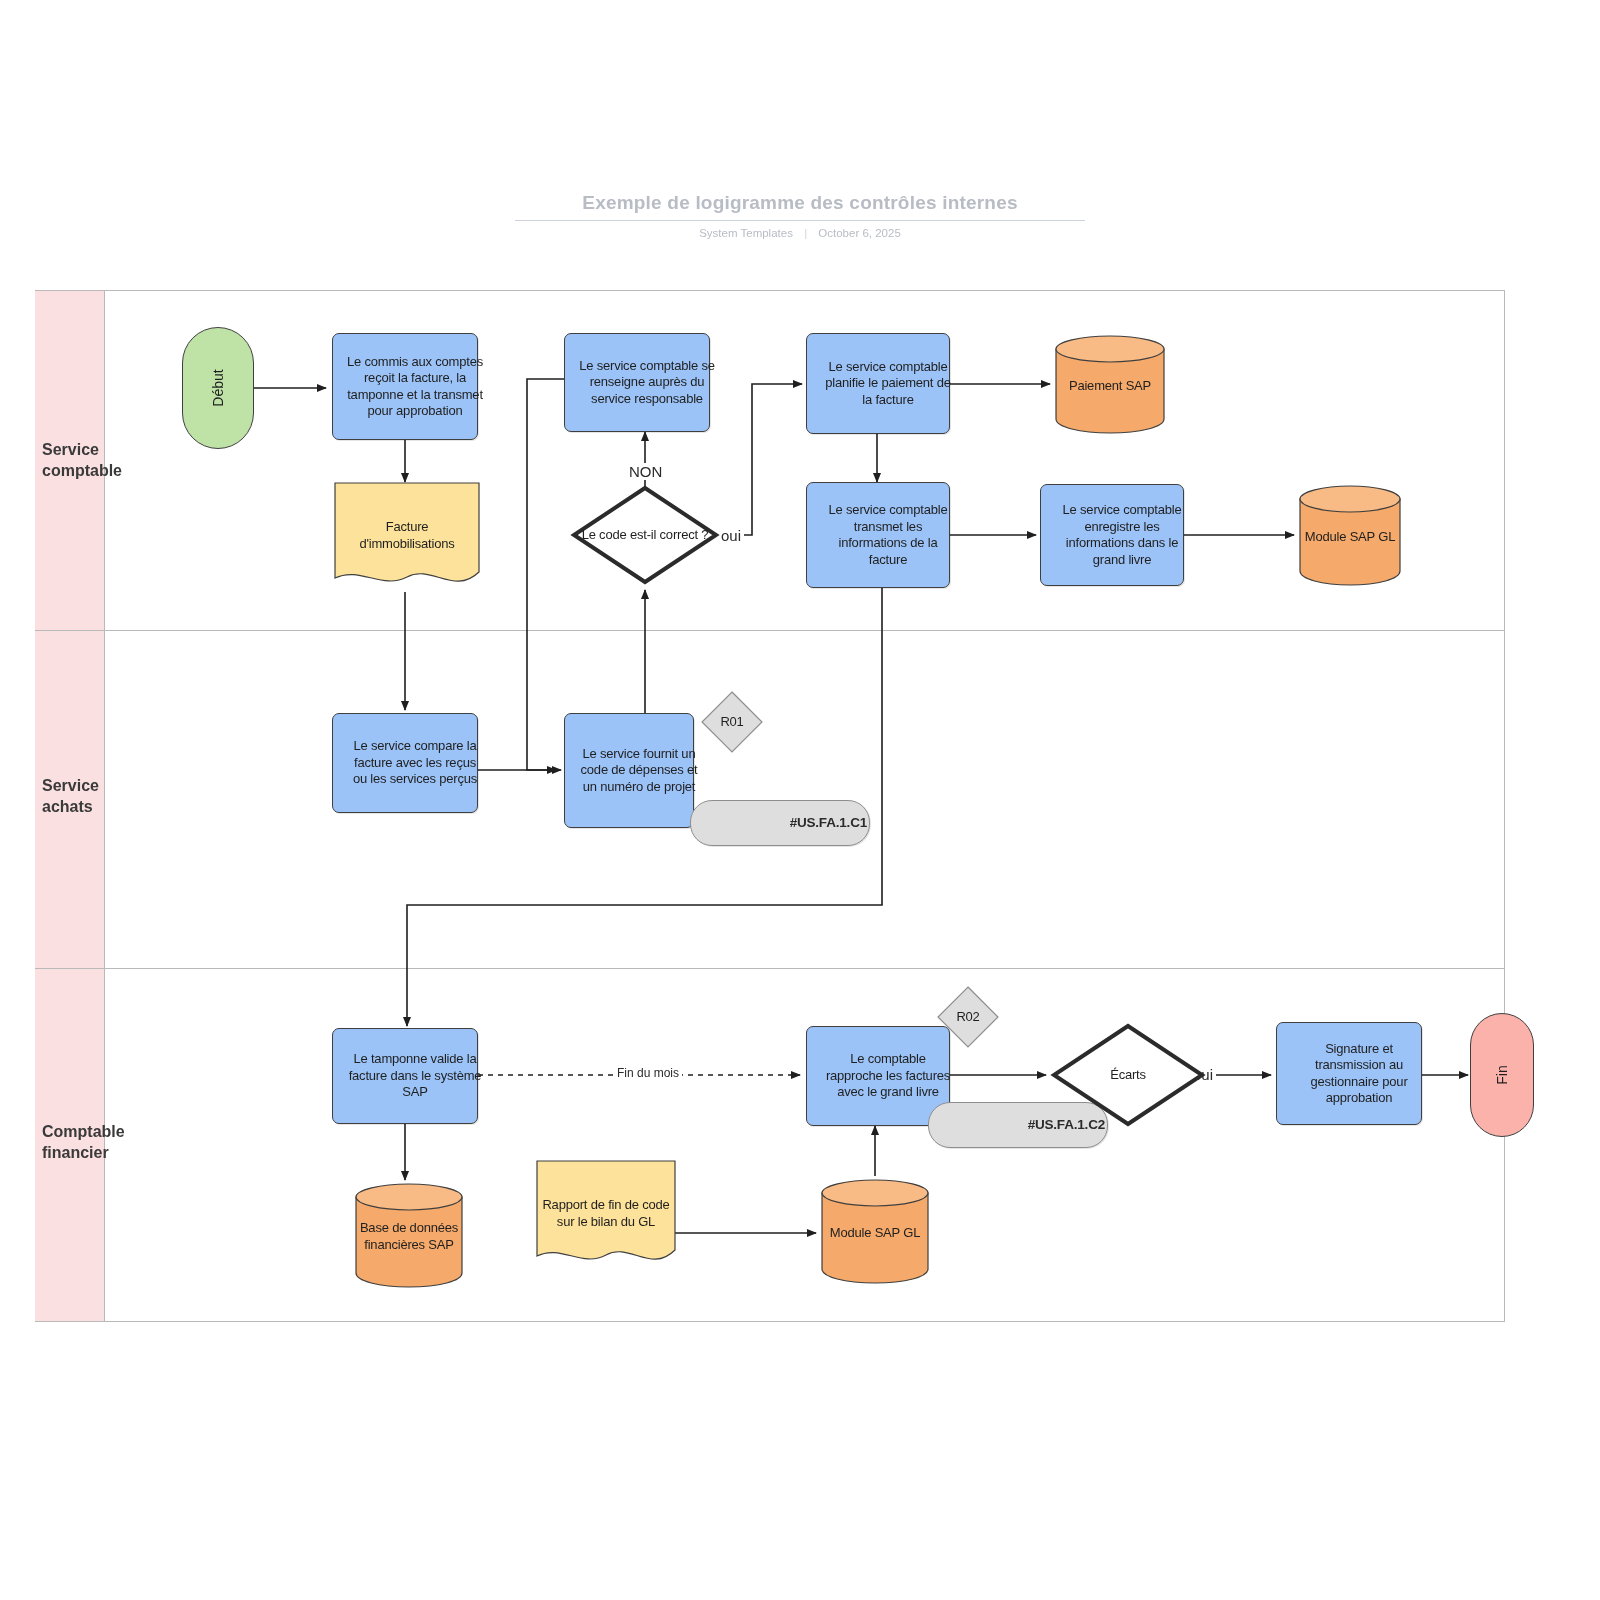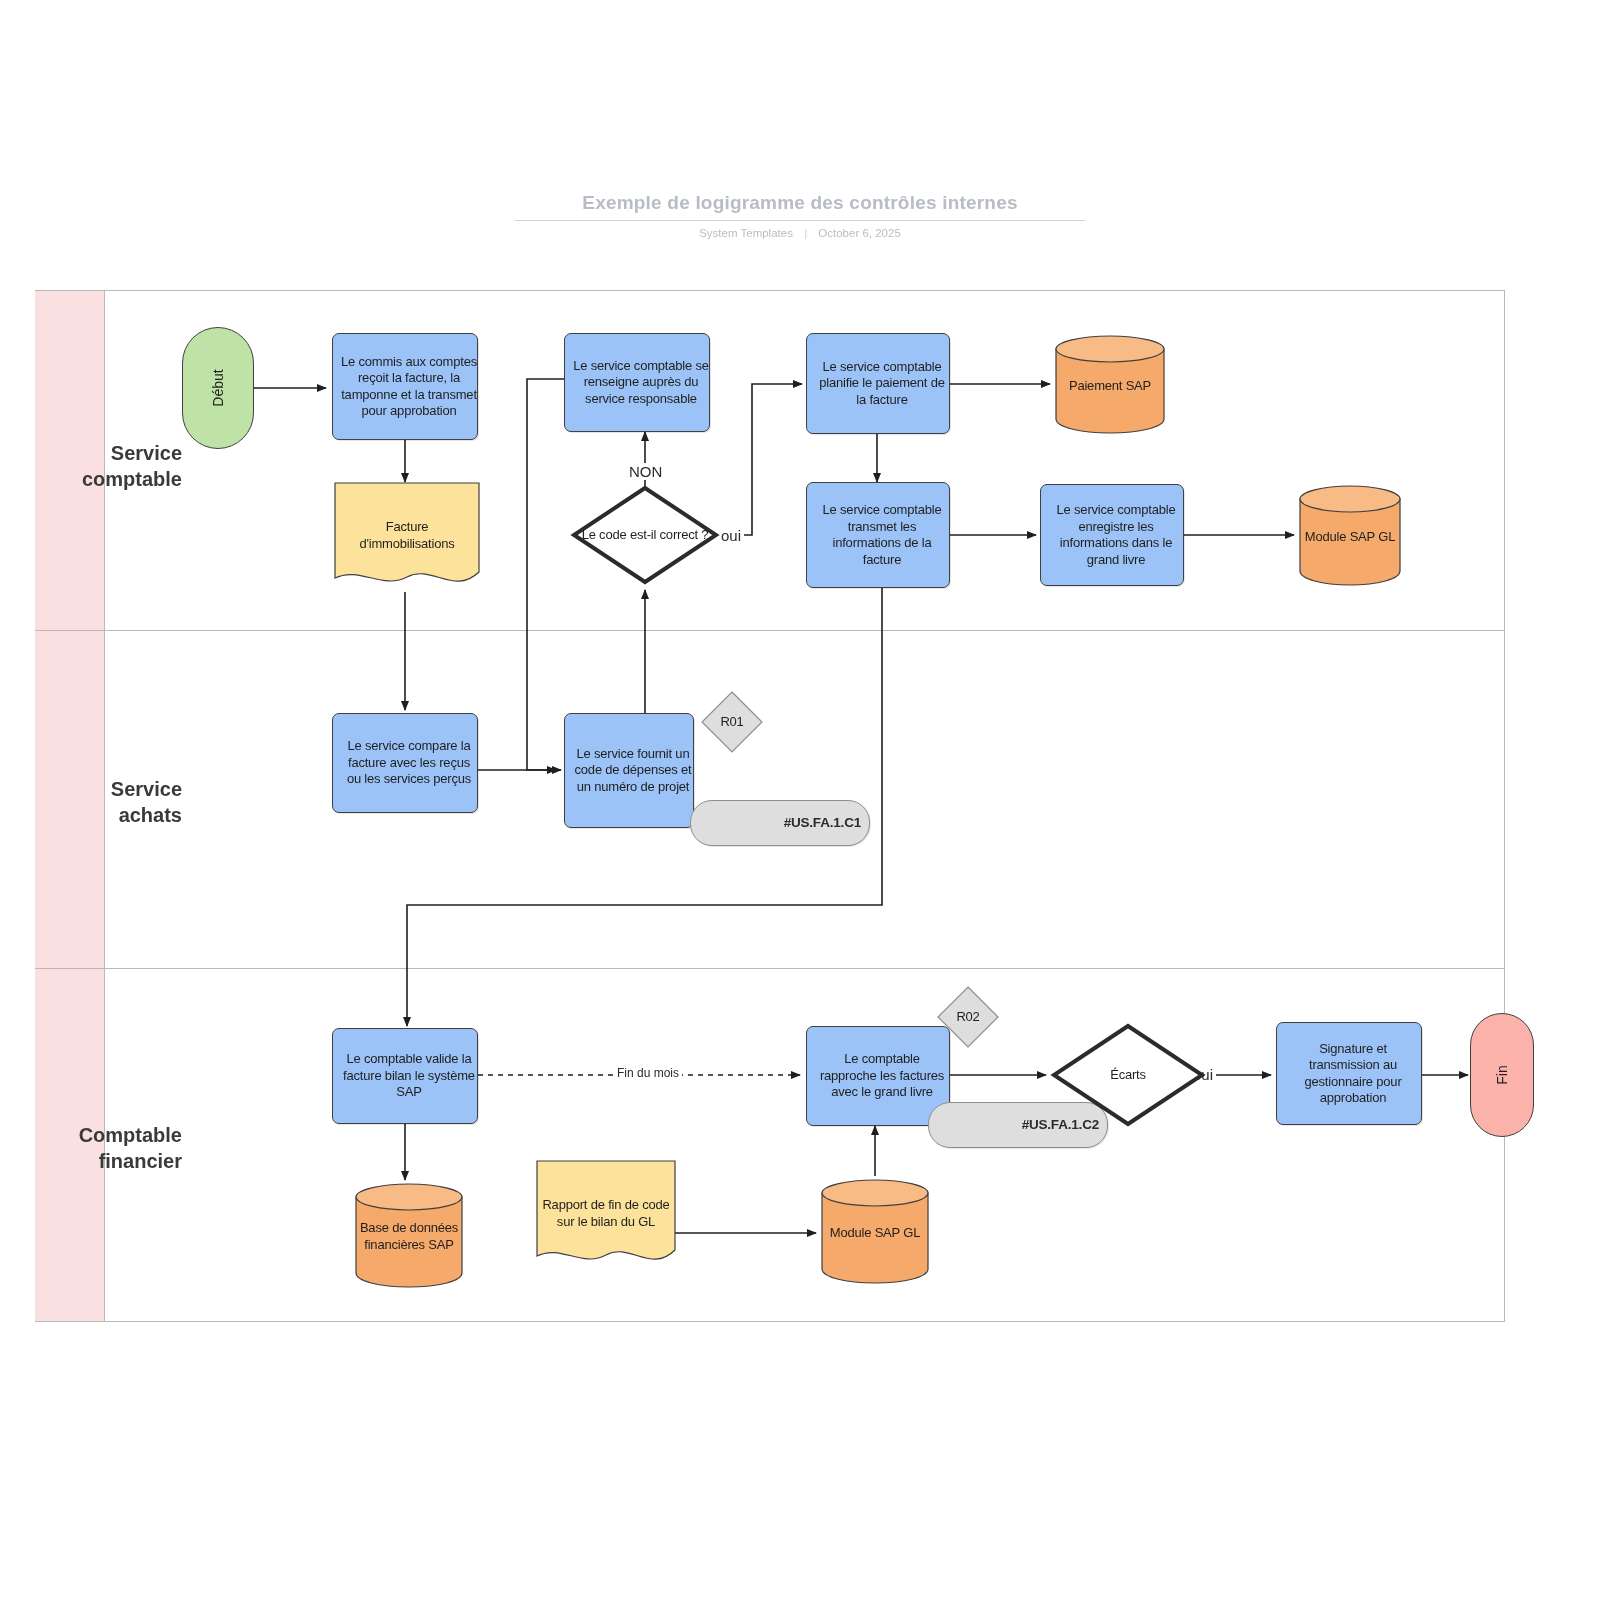--- a/index.html
+++ b/index.html
@@ -36,28 +36,28 @@
   }
   .lane-band{
     position:absolute;left:35px;width:70px;
     background:#fbe0e2;border-right:1px solid #b9b9b9;box-sizing:border-box;
   }
   .lane-div{
     position:absolute;left:35px;width:1470px;height:1px;background:#b9b9b9;
   }
   .lane-label{
     position:absolute;
-    font-size:20px;font-weight:bold;color:#3a3a3a;
-    line-height:1.3;text-align:right;white-space:nowrap;
+    font-size:16px;font-weight:bold;color:#3a3a3a;
+    line-height:1.3;text-align:left;white-space:nowrap;
   }
 
   
   .node{position:absolute;box-sizing:border-box;}
   .nlabel{
-    position:absolute;left:4px;top:50%;transform:translateY(-50%);
+    position:absolute;left:10px;top:50%;transform:translateY(-50%);
     width:100%;text-align:center;
     font-size:13px;line-height:1.28;color:#1f1f1f;
     padding:0 4px;box-sizing:border-box;
     letter-spacing:-0.2px;
   }
 
   
   .proc{
     background:#9cc3f7;border:1px solid #3f3f3f;border-radius:7px;
     box-shadow:1px 1px 0 rgba(0,0,0,.10);
@@ -260,21 +260,21 @@
       <path d="M32,2 L62,32 L32,62 L2,32 Z" fill="#dedede" stroke="#8e8e8e" stroke-width="1.2"></path>
     </svg>
     <div class="nlabel">R01</div>
   </div>
 
   <div class="tag" style="left:690px;top:800px;width:180px;height:46px;">
     <div class="nlabel">#US.FA.1.C1</div>
   </div>
 
   <div class="node proc" style="left:332px;top:1028px;width:146px;height:96px;">
-    <div class="nlabel">Le comptable valide la facture bilan le système SAP</div>
+    <div class="nlabel">Le tamponne valide la facture dans le système SAP</div>
   </div>
 
   <div class="dbshape" style="left:354px;top:1182px;width:110px;height:106px;">
     <svg width="110" height="106" viewBox="0 0 110 106">
       <path d="M2,15 V91 C2,99 25,105 55,105 C85,105 108,99 108,91 V15 Z" fill="#f5a96a" stroke="#3f3f3f" stroke-width="1.2"></path>
       <ellipse cx="55" cy="15" rx="53" ry="13" fill="#f8bb85" stroke="#3f3f3f" stroke-width="1.2"></ellipse>
     </svg>
     <div class="nlabel">Base de données financières SAP</div>
   </div>
 

